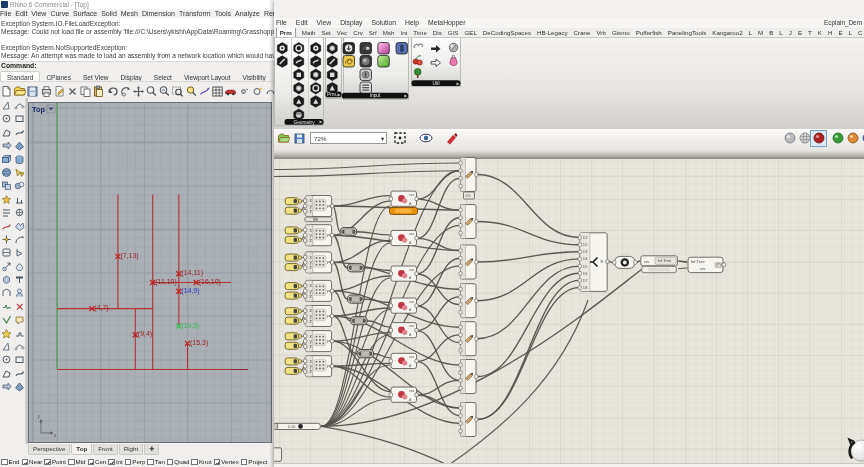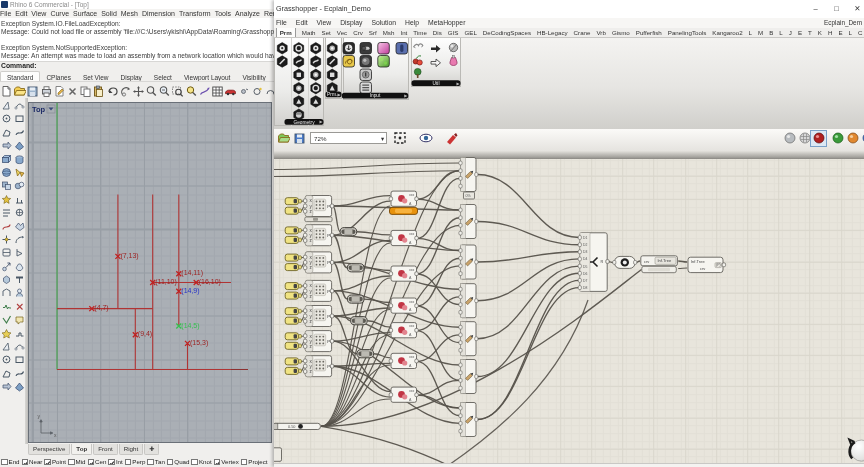--- a/index.html
+++ b/index.html
@@ -319,21 +319,20 @@
             </svg></span>Point</span><span class="osn"><span class="cb"></span>Mid</span><span class="osn"><span class="cb"><svg width="6" height="6" viewBox="0 0 7 7" style="display:block">
               <path d="M1.3 3.8l1.5 1.6 2.8-3.6" stroke="#2a2a2a" stroke-width="1.3" fill="none"></path>
             </svg></span>Cen</span><span class="osn"><span class="cb"><svg width="6" height="6" viewBox="0 0 7 7" style="display:block">
               <path d="M1.3 3.8l1.5 1.6 2.8-3.6" stroke="#2a2a2a" stroke-width="1.3" fill="none"></path>
             </svg></span>Int</span><span class="osn"><span class="cb"></span>Perp</span><span class="osn"><span class="cb"></span>Tan</span><span class="osn"><span class="cb"></span>Quad</span><span class="osn"><span class="cb"></span>Knot</span><span class="osn"><span class="cb"><svg width="6" height="6" viewBox="0 0 7 7" style="display:block">
               <path d="M1.3 3.8l1.5 1.6 2.8-3.6" stroke="#2a2a2a" stroke-width="1.3" fill="none"></path>
             </svg></span>Vertex</span><span class="osn"><span class="cb"></span>Project</span></div>
   </div>
 
   <div id="gh">
-    <div id="ghtitle">&nbsp;Grasshopper - Ecplain_Demo<span id="ghbtns"><span>–</span><span>□</span><span>✕</span></span></div>
     <div id="ghmenu">&nbsp;<span class="gmi">File</span><span class="gmi">Edit</span><span class="gmi">View</span><span class="gmi">Display</span><span class="gmi">Solution</span><span class="gmi">Help</span><span class="gmi">MetaHopper</span><span id="ghdoc">Ecplain_Dem</span></div>
     <div id="ghtabs">&nbsp;<span class="gtab act">Prm</span><span class="gtab">Math</span><span class="gtab">Set</span><span class="gtab">Vec</span><span class="gtab">Crv</span><span class="gtab">Srf</span><span class="gtab">Msh</span><span class="gtab">Int</span><span class="gtab">Time</span><span class="gtab">Dis</span><span class="gtab">GIS</span><span class="gtab">GEL</span><span class="gtab">DeCodingSpaces</span><span class="gtab">HB-Legacy</span><span class="gtab">Crane</span><span class="gtab">Vrb</span><span class="gtab">Gismo</span><span class="gtab">Pufferfish</span><span class="gtab">PanelingTools</span><span class="gtab">Kangaroo2</span><span class="gtab">L</span><span class="gtab">M</span><span class="gtab">B</span><span class="gtab">L</span><span class="gtab">J</span><span class="gtab">E</span><span class="gtab">T</span><span class="gtab">K</span><span class="gtab">H</span><span class="gtab">E</span><span class="gtab">L</span><span class="gtab">C</span></div>
     <div id="ghpal">
       <div class="palgrp" style="left:0;width:50px;height:88px"></div>
       <div class="palgrp" style="left:50.5px;width:17.5px;height:60.5px"></div>
       <div class="palgrp" style="left:68.5px;width:66.5px;height:61.5px"></div>
       <div class="palgrp" style="left:137px;width:50px;height:48.5px"></div>
       <div style="position:absolute;left:17px;top:0;width:1px;height:88px;background:#d4d3d0"></div>
       <div style="position:absolute;left:34px;top:0;width:1px;height:88px;background:#d4d3d0"></div>
       <svg width="590" height="91" viewBox="274 38 590 91" style="position:absolute;left:0;top:0">

